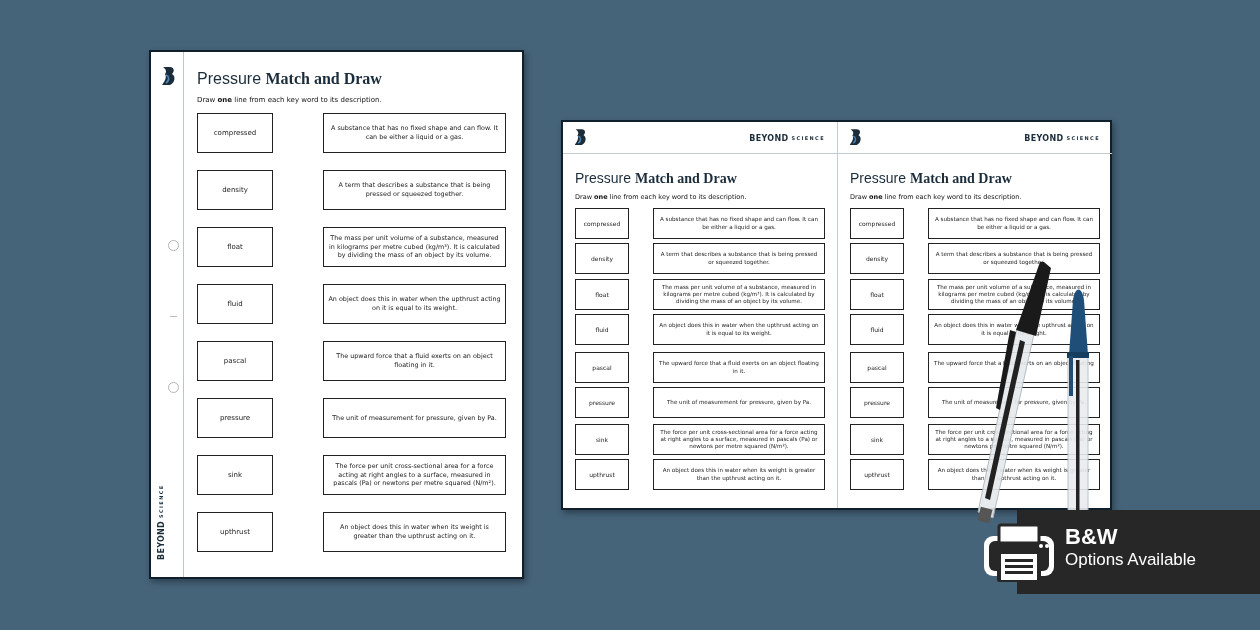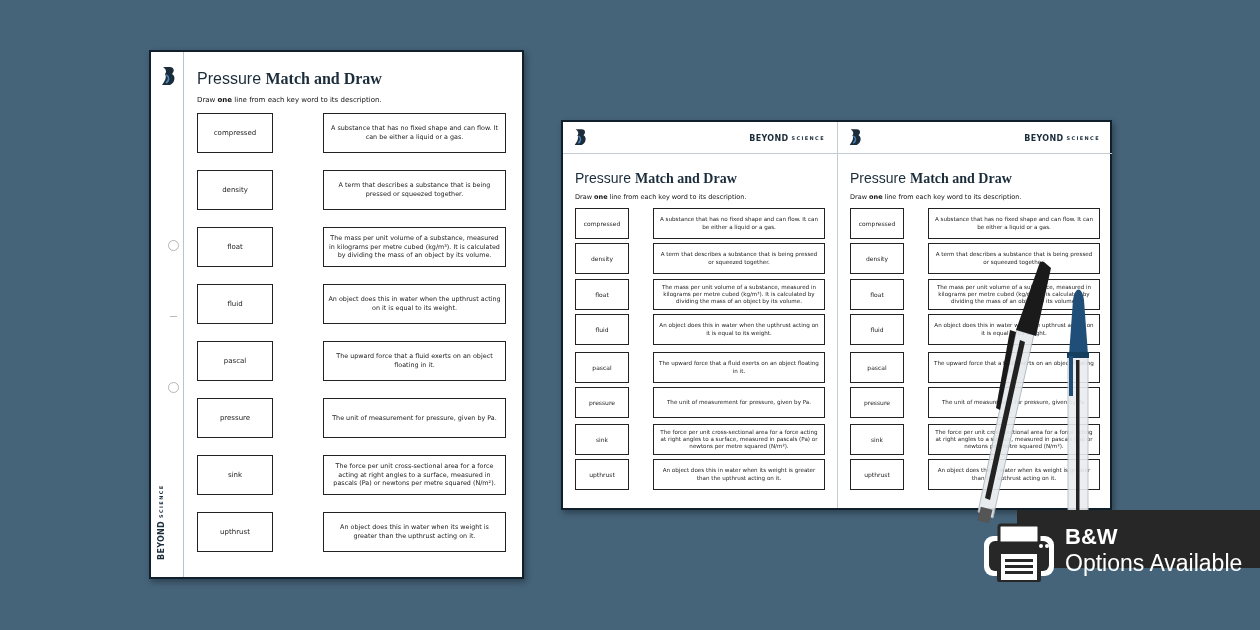--- a/index.html
+++ b/index.html
@@ -46,26 +46,26 @@
   .sp-page .title { position: absolute; left: 12px; top: 48px; font-size: 14px; color: #1b2c3a; font-family: "Liberation Sans", sans-serif; }
   .sp-page .instr { position: absolute; left: 12px; top: 71px; font-size: 6.5px; color: #111; }
   .sp-page .kw-box { left: 12px; width: 54px; height: 31px; font-size: 6px; }
   .sp-page .desc-box { left: 90px; width: 172px; height: 31px; font-size: 5.6px; line-height: 1.3; padding: 0 3px; }
 
   
   .pens { position: absolute; left: 0; top: 0; width: 1260px; height: 630px; pointer-events: none; }
 
   
   .badge {
-    position: absolute; left: 1017px; top: 510px; width: 243px; height: 58px;
+    position: absolute; left: 1017px; top: 510px; width: 243px; height: 84px;
     background: #272727;
   }
   .badge .printer { position: absolute; left: -36px; top: 12px; }
   .badge .bw { position: absolute; left: 48px; top: 14px; font-family: "Liberation Sans", sans-serif; font-weight: bold; font-size: 22px; color: #fff; }
-  .badge .opts { position: absolute; left: 48px; top: 40px; font-family: "Liberation Sans", sans-serif; font-size: 23px; color: #fff; white-space: nowrap; }
+  .badge .opts { position: absolute; left: 48px; top: 40px; font-family: "Liberation Sans", sans-serif; font-size: 17px; color: #fff; white-space: nowrap; }
 </style>
 </head>
 <body>
 
 <div class="page-left">
   <div class="margin-line"></div>
   <svg class="logo" width="16" height="20" viewBox="0 0 16 20">
     <path d="M3 1 L10 1 C14 1 15 5 12 8 C16 10 15 17 10 19 L2 19 C5 15 7 11 5 8 C7 6 6 3 3 1 Z" fill="#1b2c3a"></path>
     <path d="M6 9 C9 10 10 14 6 17" stroke="#4a86b8" stroke-width="1.6" fill="none"></path>
   </svg>

